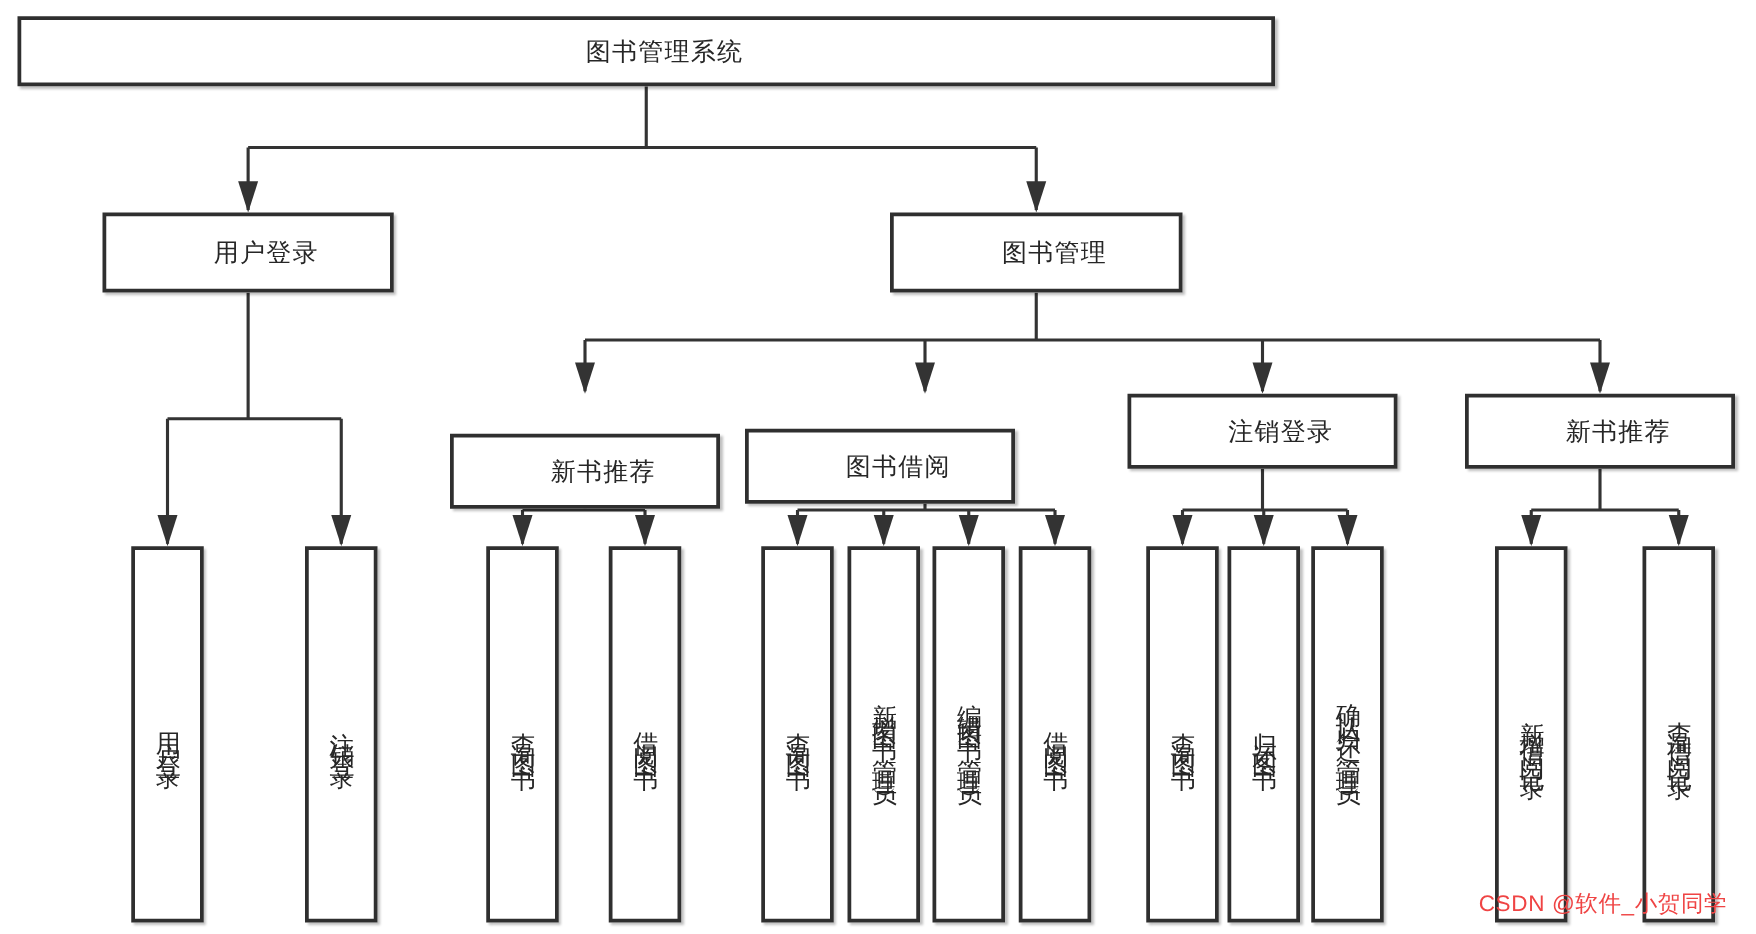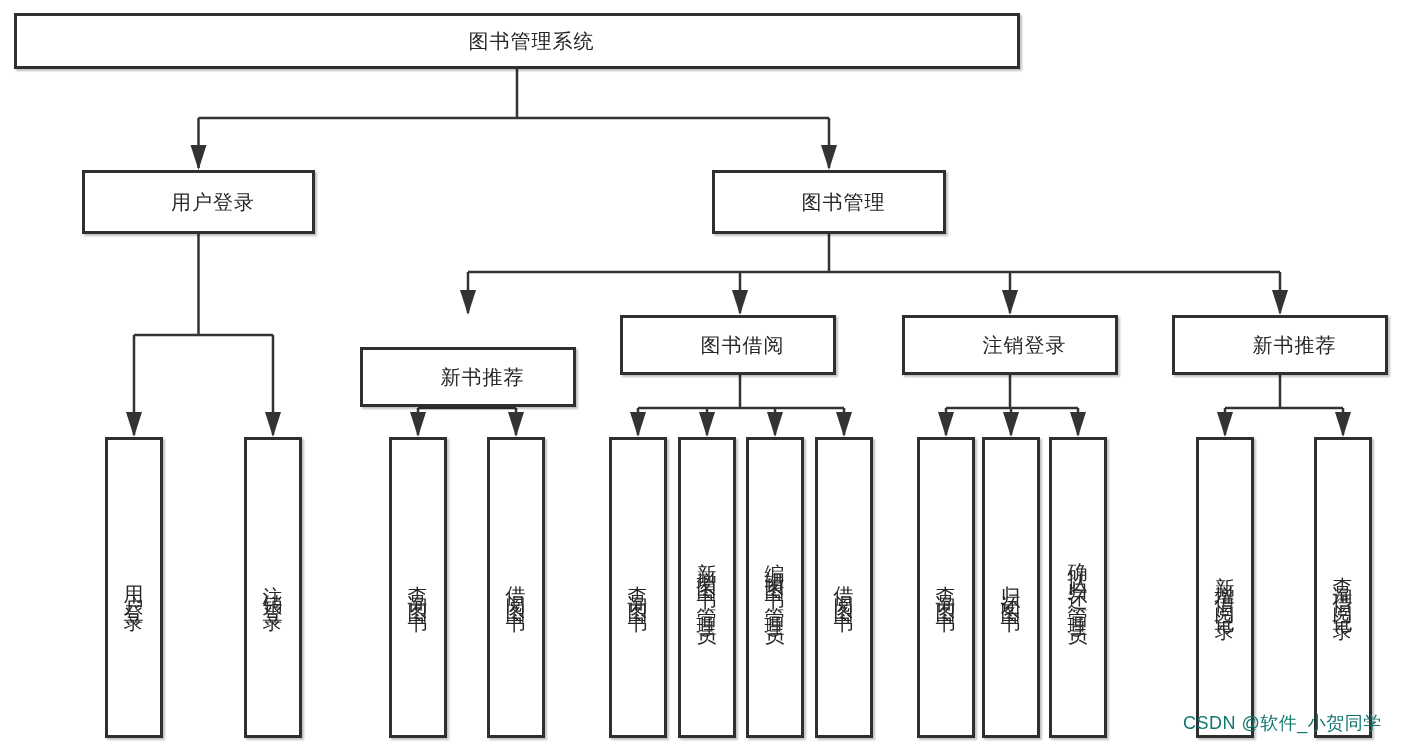--- a/index.html
+++ b/index.html
@@ -23,21 +23,21 @@
   .l4 { top:437px; height:301px; width:58px; }
 
   .vtext {
     writing-mode:vertical-rl; text-orientation:mixed;
     font-size:20px; line-height:1; letter-spacing:9px;
     color:#262626; white-space:nowrap;
   }
 
   #watermark {
     position:absolute; left:1183px; top:711px;
-    font-size:18px; color:#0f766e; letter-spacing:0.5px;
+    font-size:18px; color:#ef4444; letter-spacing:0.5px;
     white-space:nowrap;
   }
 </style>
 </head>
 <body>
 
 <div id="stage">
 
   <svg id="connectors" viewBox="0 0 1405 747" xmlns="http://www.w3.org/2000/svg">
     <g stroke="#333333" stroke-width="2.5" fill="none">
@@ -78,21 +78,21 @@
       <polygon points="1335,412 1351,412 1343,437"></polygon>
     </g>
   </svg>
 
   <div class="box hbox" style="left:14px; top:13px; width:1006px; height:56px;">图书管理系统</div>
 
   <div class="box hbox l2" style="left:82px; width:233px;">用户登录</div>
   <div class="box hbox l2" style="left:712px; width:234px;">图书管理</div>
 
   <div class="box hbox l3" style="left:360px;margin-top:32px;">新书推荐</div>
-  <div class="box hbox l3" style="left:620px;">图书借阅</div>
+  <div class="box hbox l3" style="left:596px;margin-top:28px;">图书借阅</div>
   <div class="box hbox l3" style="left:902px;">注销登录</div>
   <div class="box hbox l3" style="left:1172px;">新书推荐</div>
 
   <div class="box l4" style="left:105px;">
     <span class="vtext">用户登录</span>
   </div>
   <div class="box l4" style="left:244px;">
     <span class="vtext">注销登录</span>
   </div>
 

